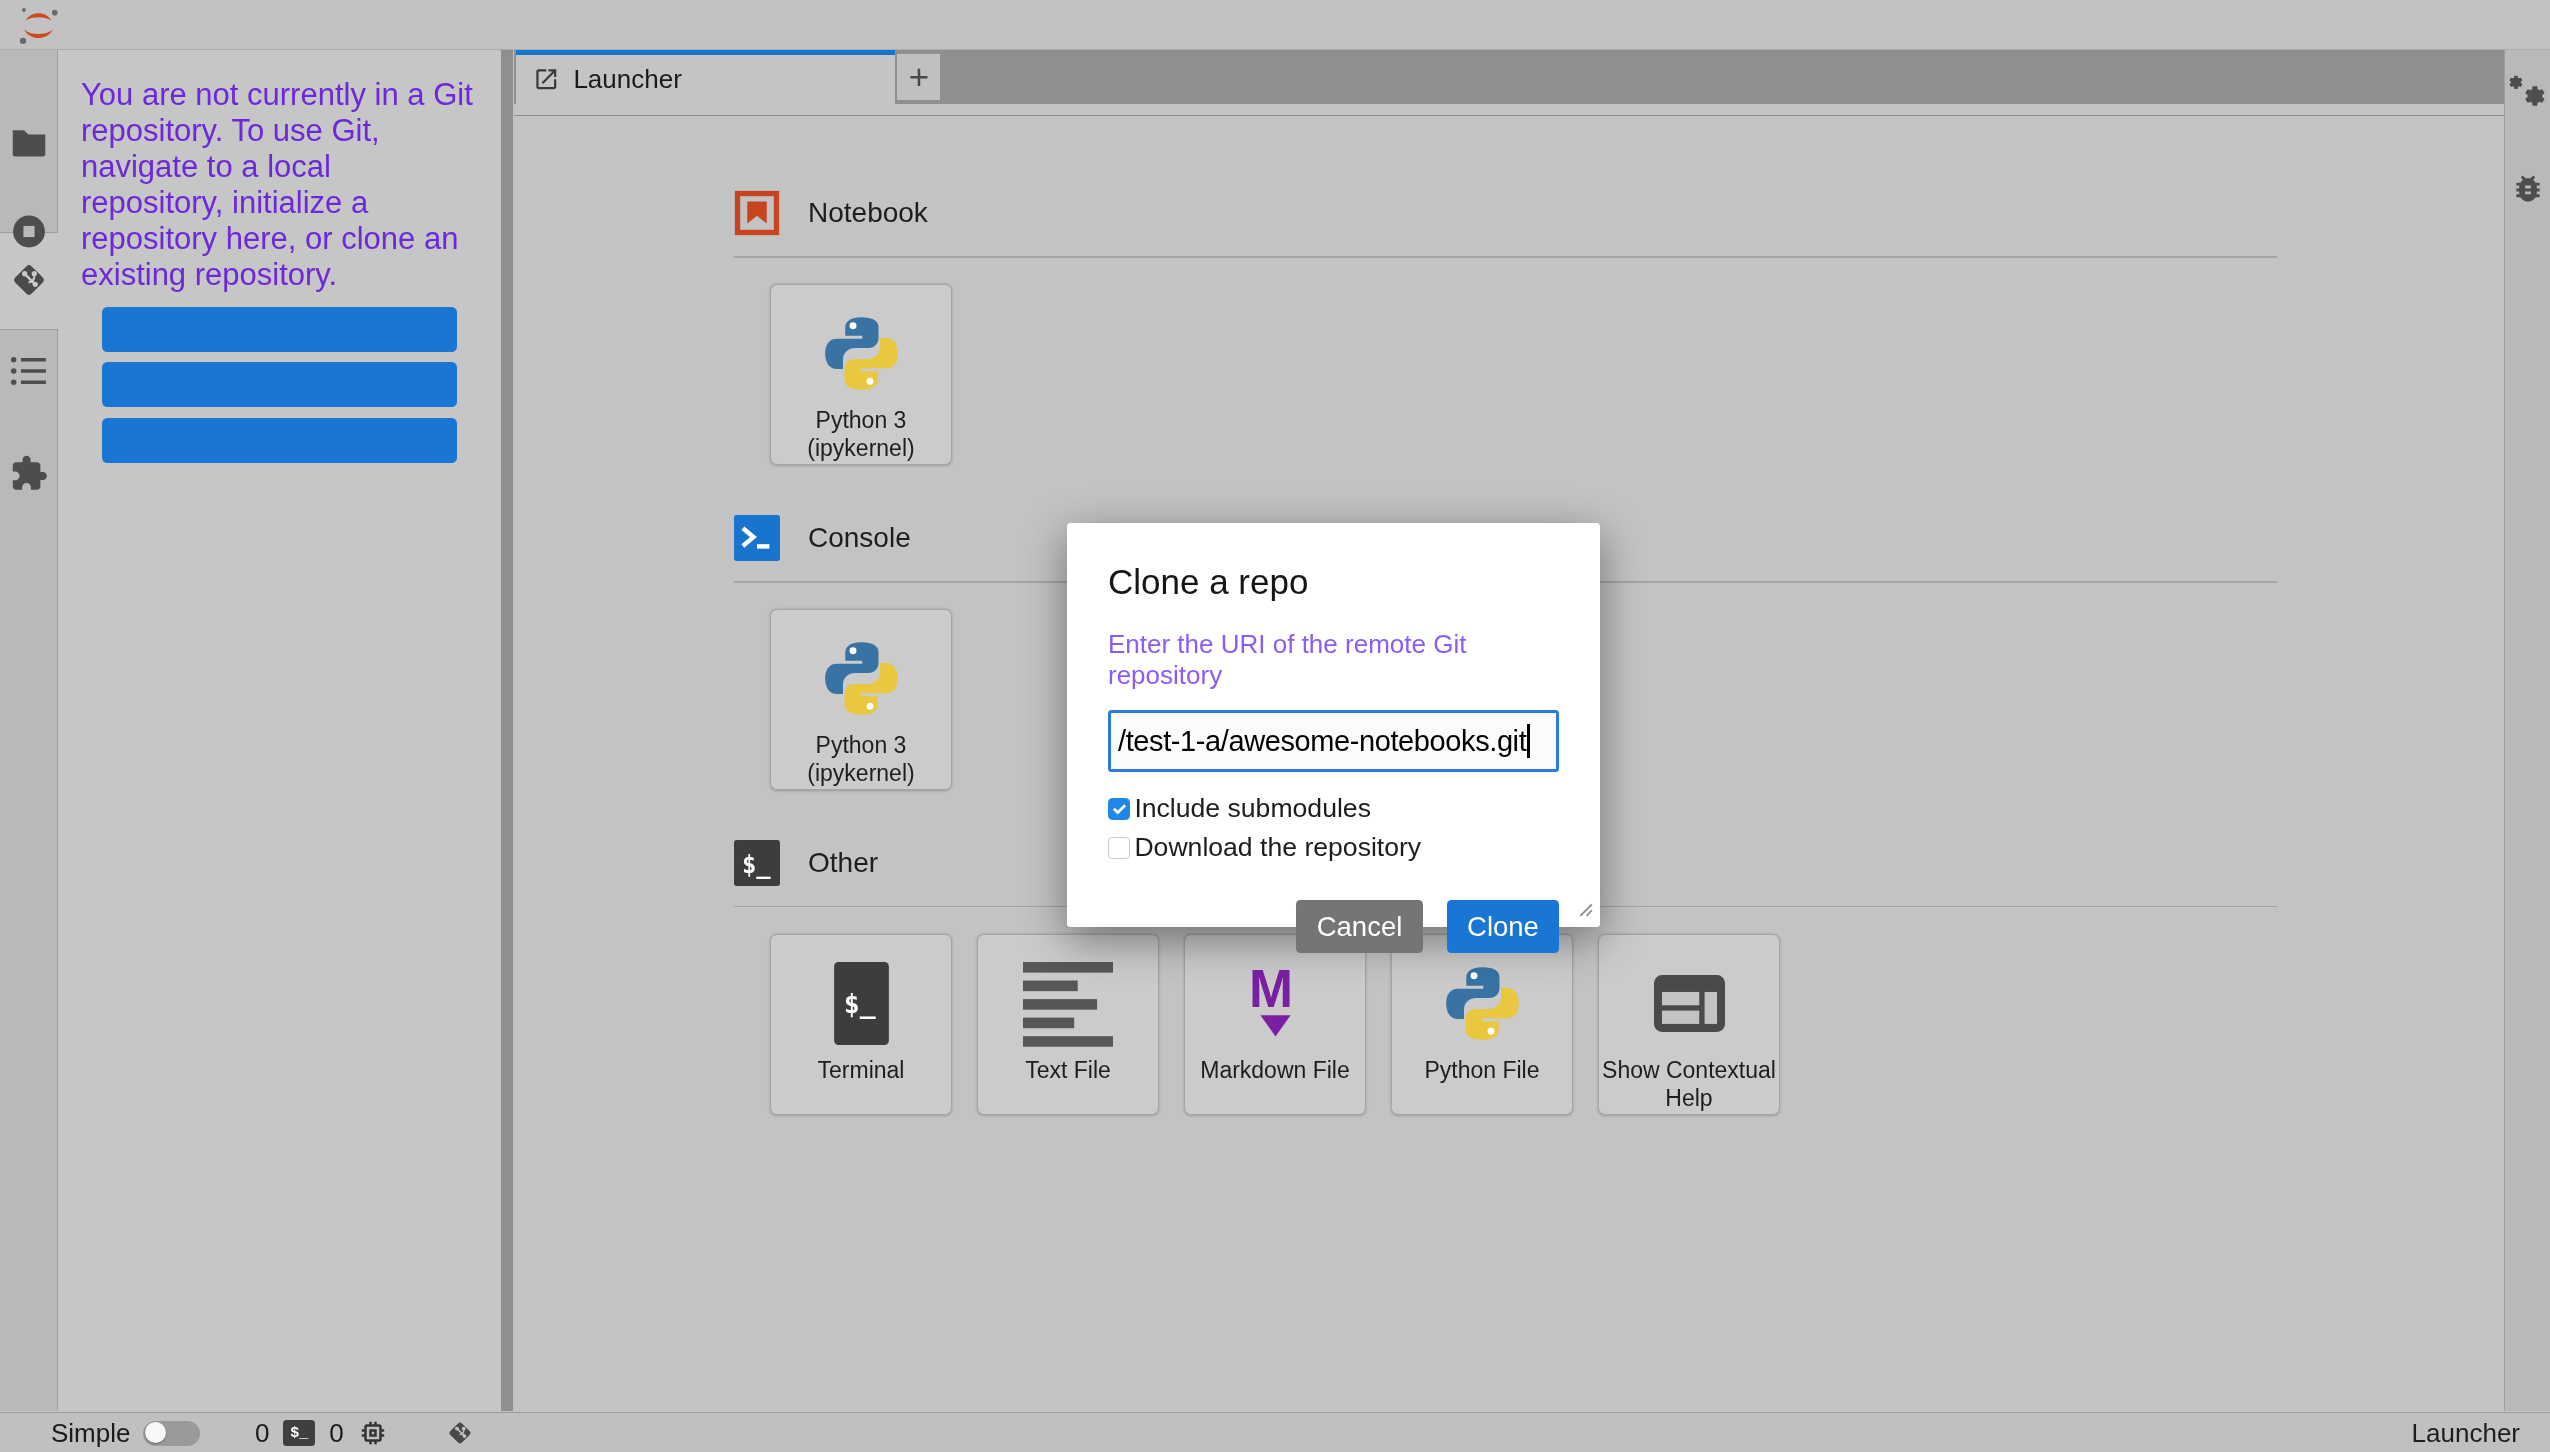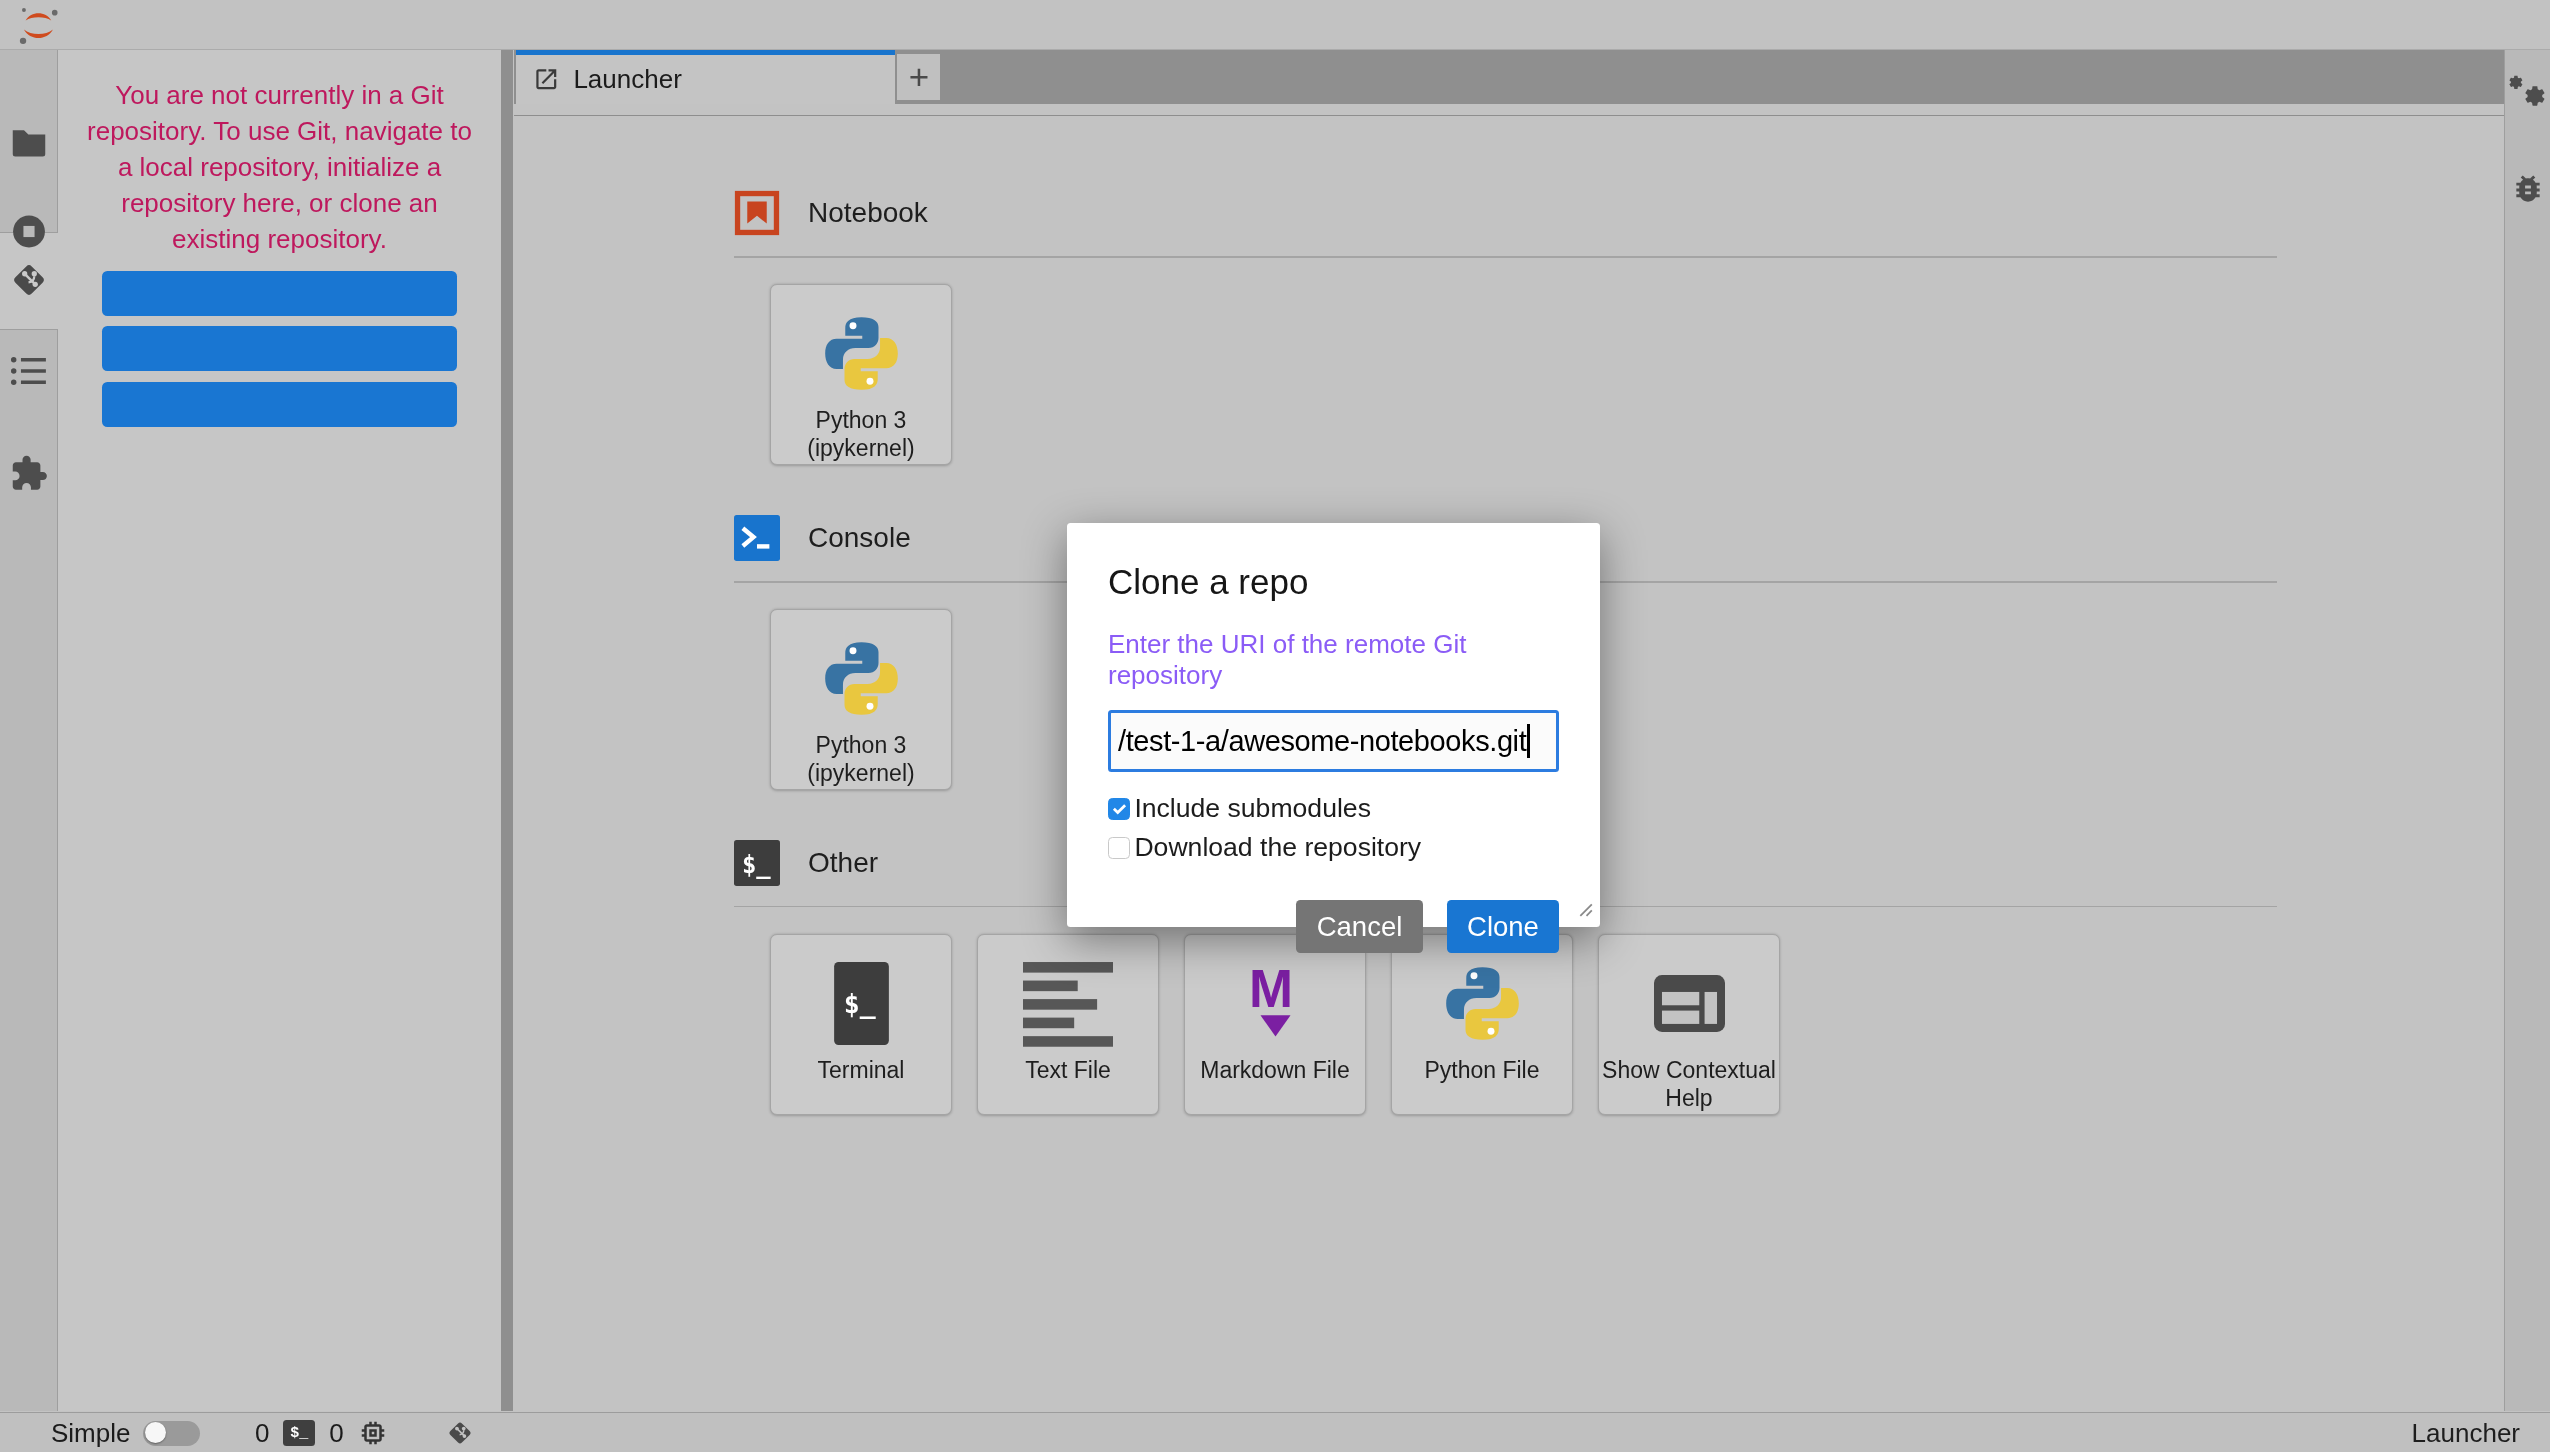--- a/index.html
+++ b/index.html
@@ -16,21 +16,21 @@
 
   
   #left-sidebar{position:absolute;left:0;top:50px;width:58px;height:1361px;background:#b9b9b9;
                 border-right:0.9px solid #9e9e9e;}
   .side-icon{position:absolute;left:50%;transform:translateX(-50%);cursor:pointer;z-index:2;}
   #active-block{position:absolute;left:0;top:182px;width:58px;height:98px;background:#c6c6c6;
                 border-top:0.9px solid #9e9e9e;border-bottom:0.9px solid #9e9e9e;z-index:1;}
 
   
   #git-panel{position:absolute;left:58px;top:50px;width:443px;height:1361px;background:#c6c6c6;}
-  #git-panel .msg{margin:26.6px 23px 0 23px;font-size:26px;line-height:36px;color:#be185d;text-align:center;}
+  #git-panel .msg{margin:26.6px 23px 0 23px;font-size:31px;line-height:36px;color:#6d28d9;}
   #git-panel .btns{margin:14px 44px 0 44px;display:flex;flex-direction:column;gap:10.6px;}
   .panel-btn{height:45px;background:#1976d2;color:#f2f6fa;font-size:26px;border:none;border-radius:5.3px;
              display:flex;align-items:center;justify-content:center;cursor:pointer;
              font-family:"Liberation Sans","DejaVu Sans",sans-serif;}
 
   #divider{position:absolute;left:501px;top:50px;width:12.4px;height:1361px;background:#8f8f8f;cursor:col-resize;}
 
   
   #main{position:absolute;left:514px;top:50px;width:1991px;height:1361px;display:flex;flex-direction:column;}
   #tabbar{height:54px;background:#8f8f8f;display:flex;align-items:flex-start;}

